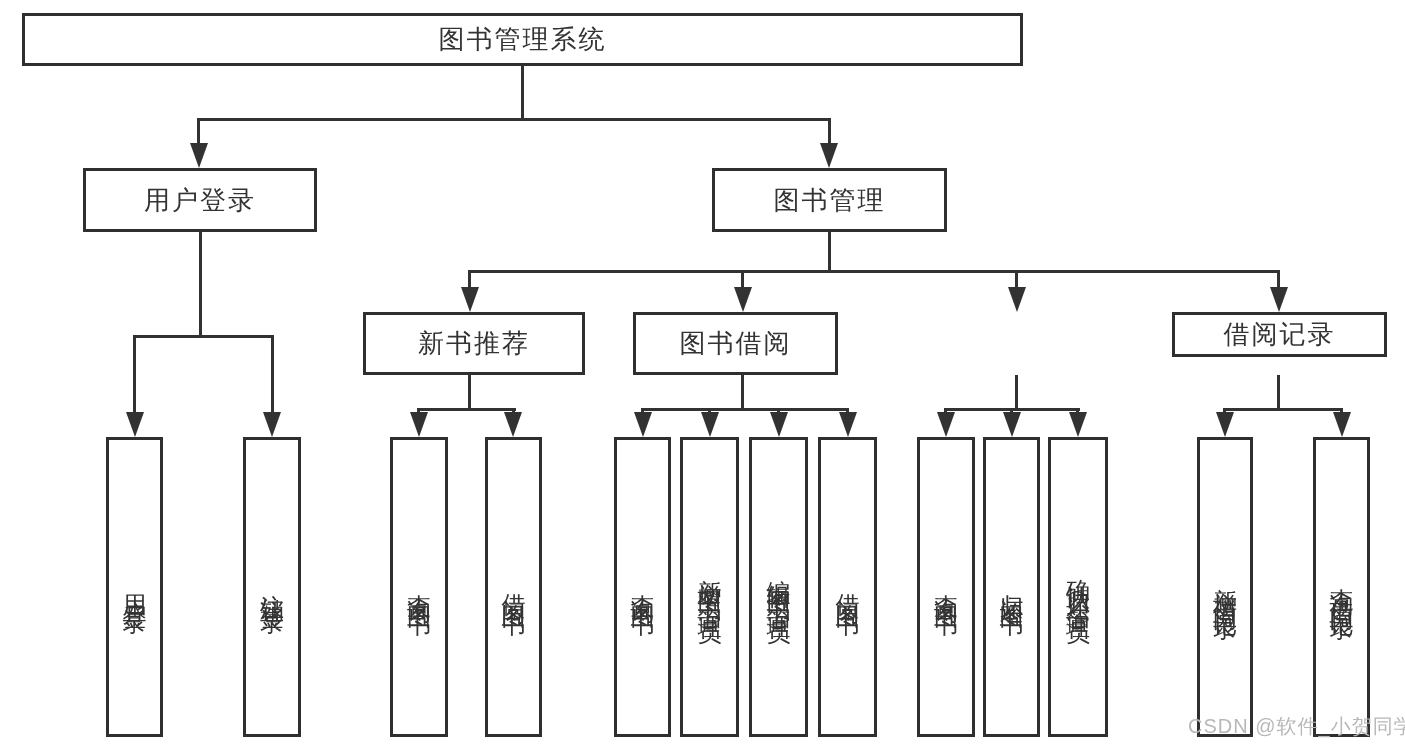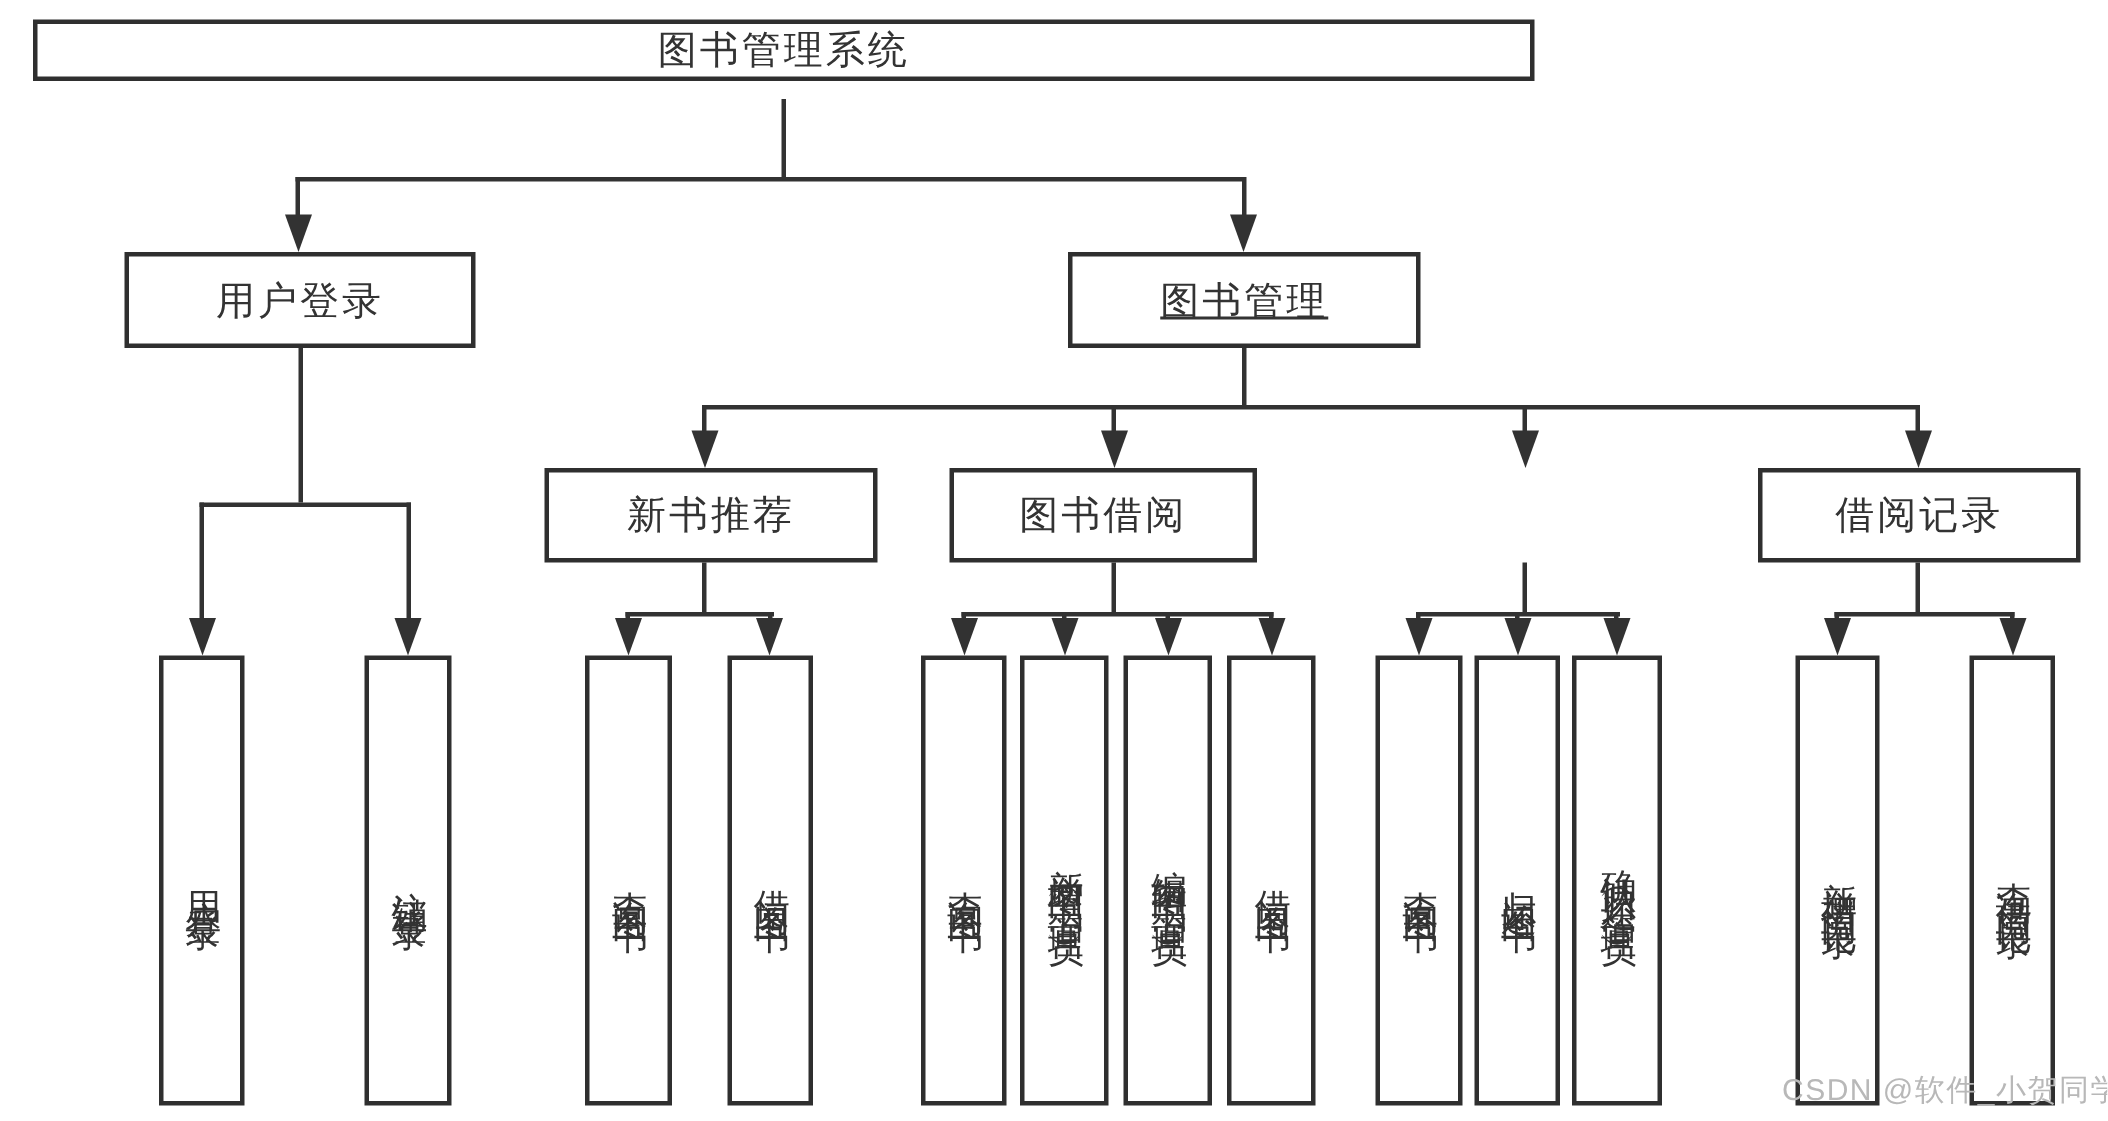--- a/index.html
+++ b/index.html
@@ -49,32 +49,32 @@
     color: #b8b8b8;
     z-index: 10;
     white-space: nowrap;
   }
 </style>
 </head>
 <body>
 
 <div class="canvas">
 
-  <div class="node" style="left:22px; top:13px; width:1001px; height:41px;">图书管理系统</div>
+  <div class="node" style="left:22px; top:13px; width:1001px; height:53px;">图书管理系统</div>
 
   <div class="node" style="left:83px; top:168px; width:234px; height:64px;">用户登录</div>
 
-  <div class="node" style="left:712px; top:168px; width:235px; height:64px;text-decoration:underline;">图书管理</div>
+  <div class="node" style="left:712px; top:168px; width:235px; height:64px;">图书管理</div>
 
   <div class="node" style="left:363px; top:312px; width:222px; height:63px;">新书推荐</div>
 
   <div class="node" style="left:633px; top:312px; width:205px; height:63px;">图书借阅</div>
 
 
-  <div class="node" style="left:1172px; top:312px; width:215px; height:63px;">借阅记录</div>
+  <div class="node" style="left:1172px; top:312px; width:215px; height:45px;">借阅记录</div>
 
   <div class="node leaf" style="left:106px; top:437px; width:57px; height:300px;">用户登录</div>
 
   <div class="node leaf" style="left:243px; top:437px; width:58px; height:300px;">注销登录</div>
 
   <div class="node leaf" style="left:390px; top:437px; width:58px; height:300px;">查询图书</div>
 
   <div class="node leaf" style="left:485px; top:437px; width:57px; height:300px;">借阅图书</div>
 
   <div class="node leaf" style="left:614px; top:437px; width:57px; height:300px;">查询图书</div>

